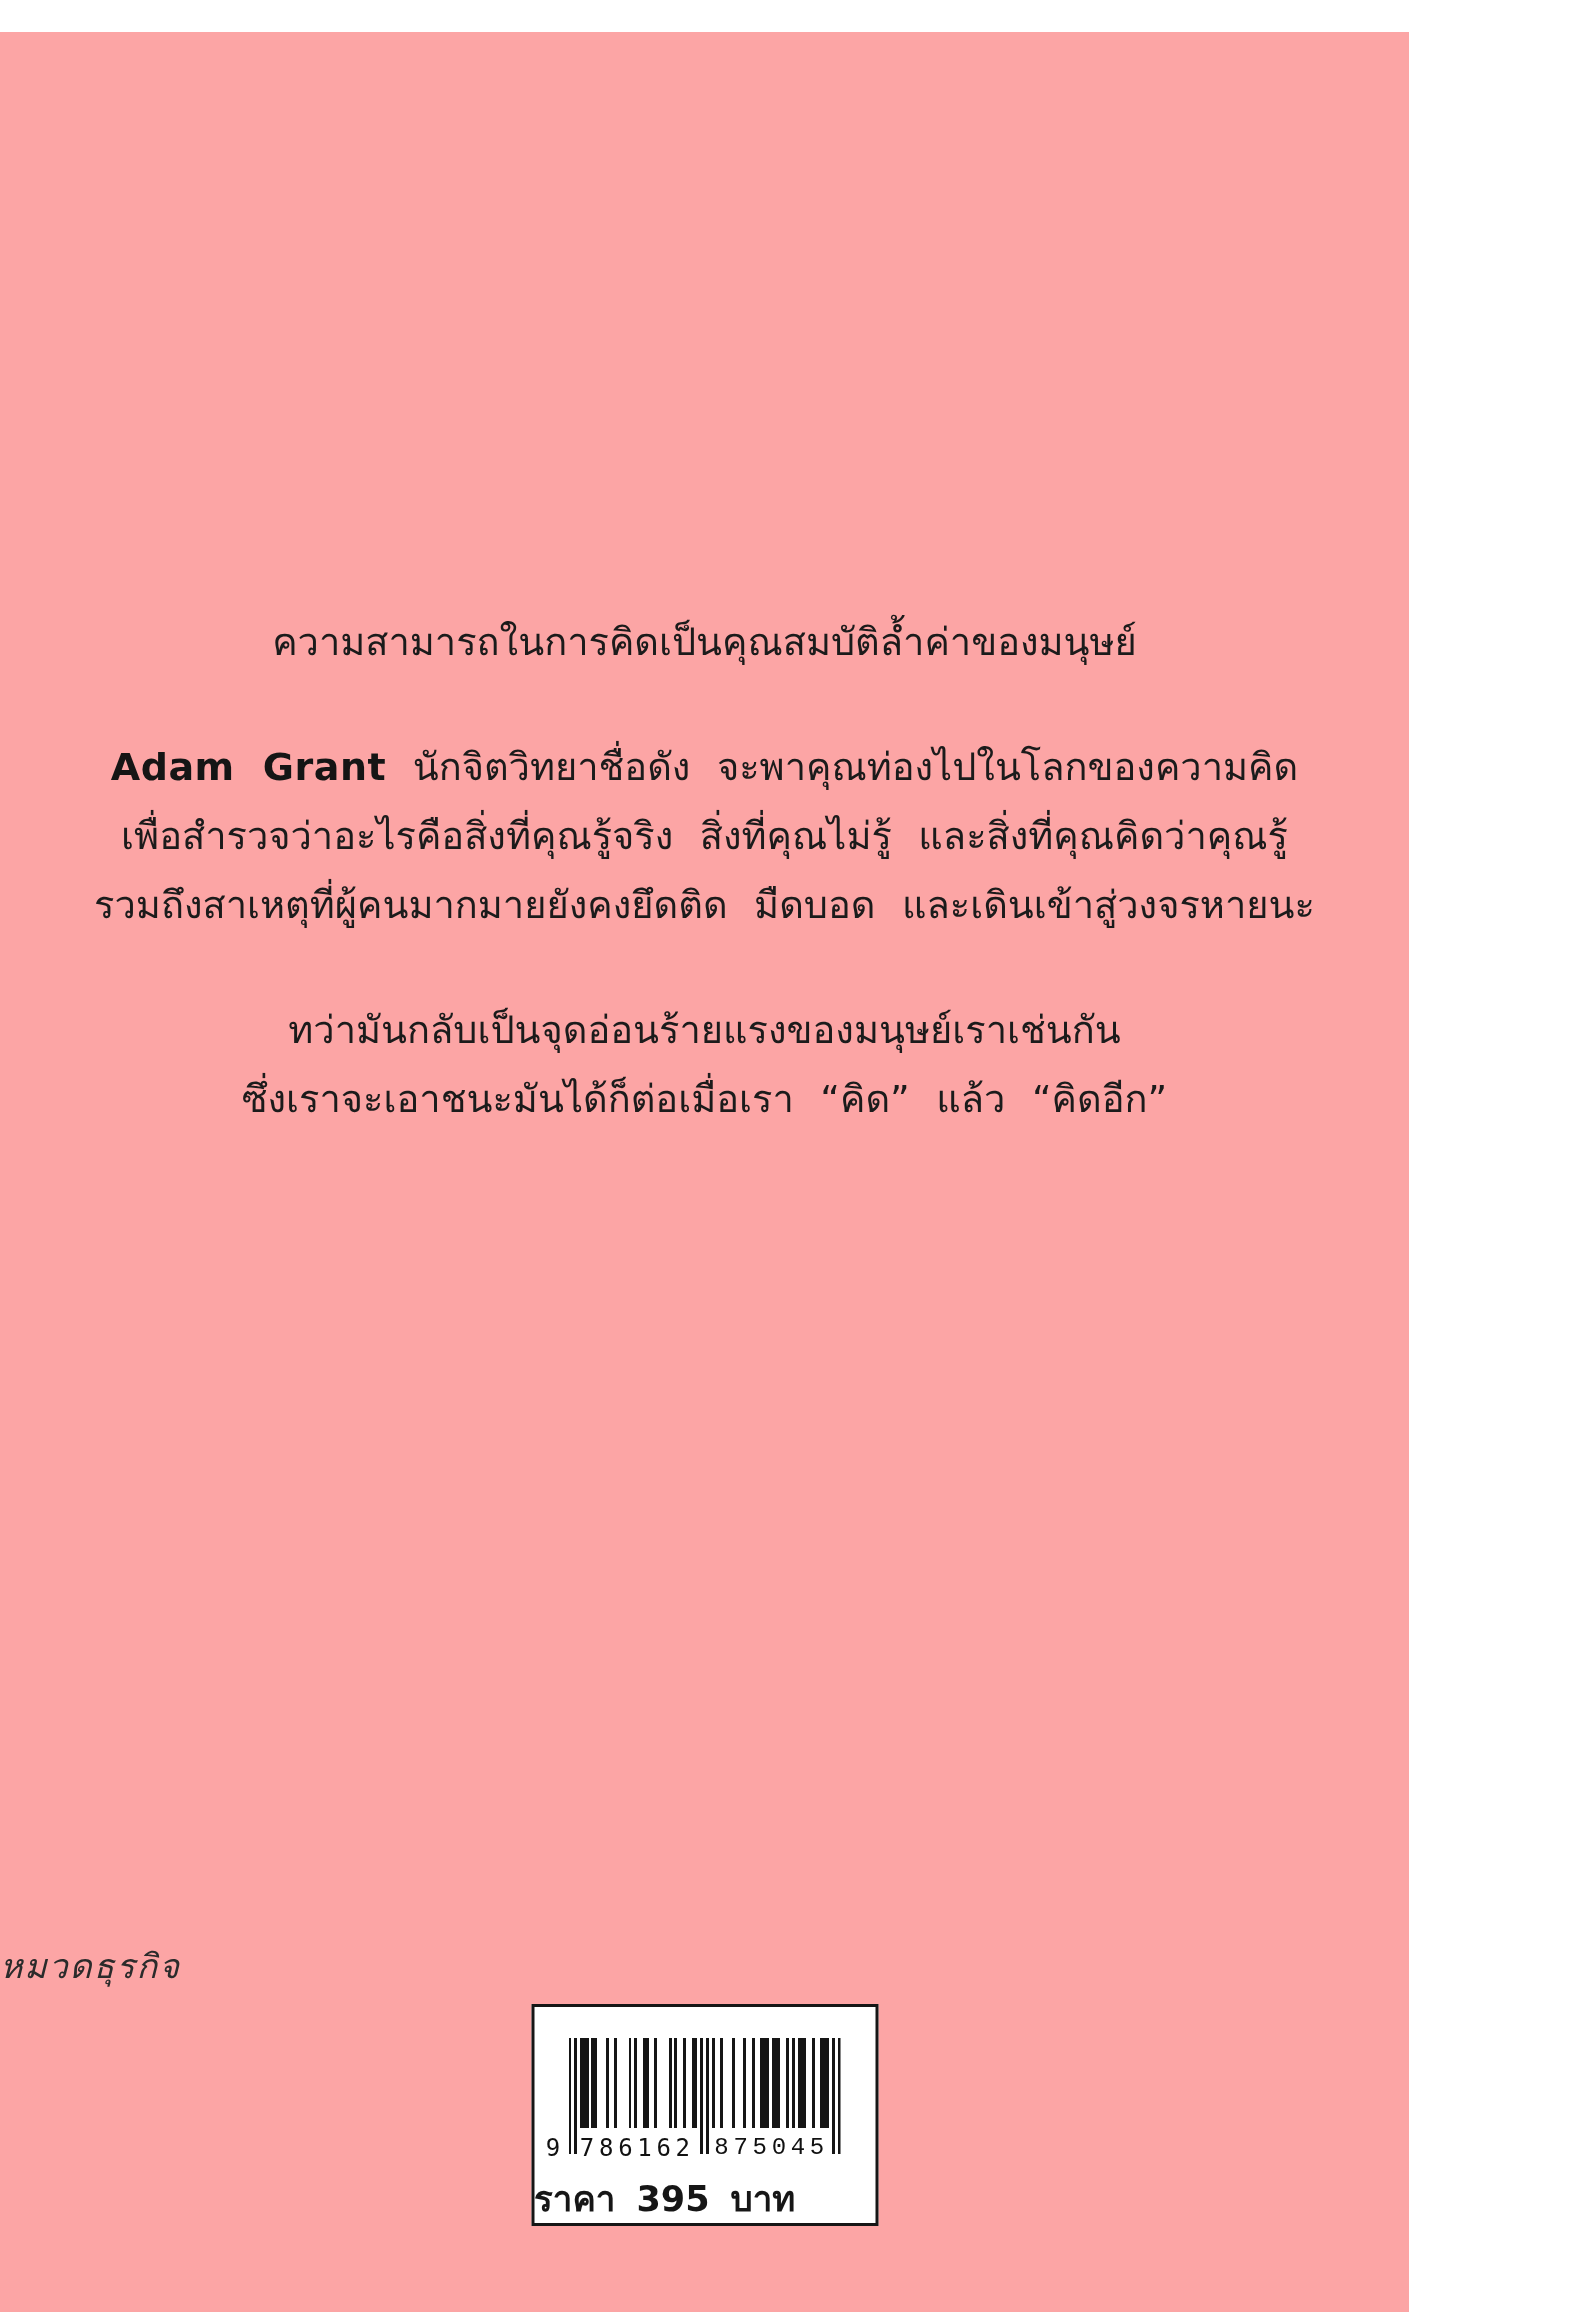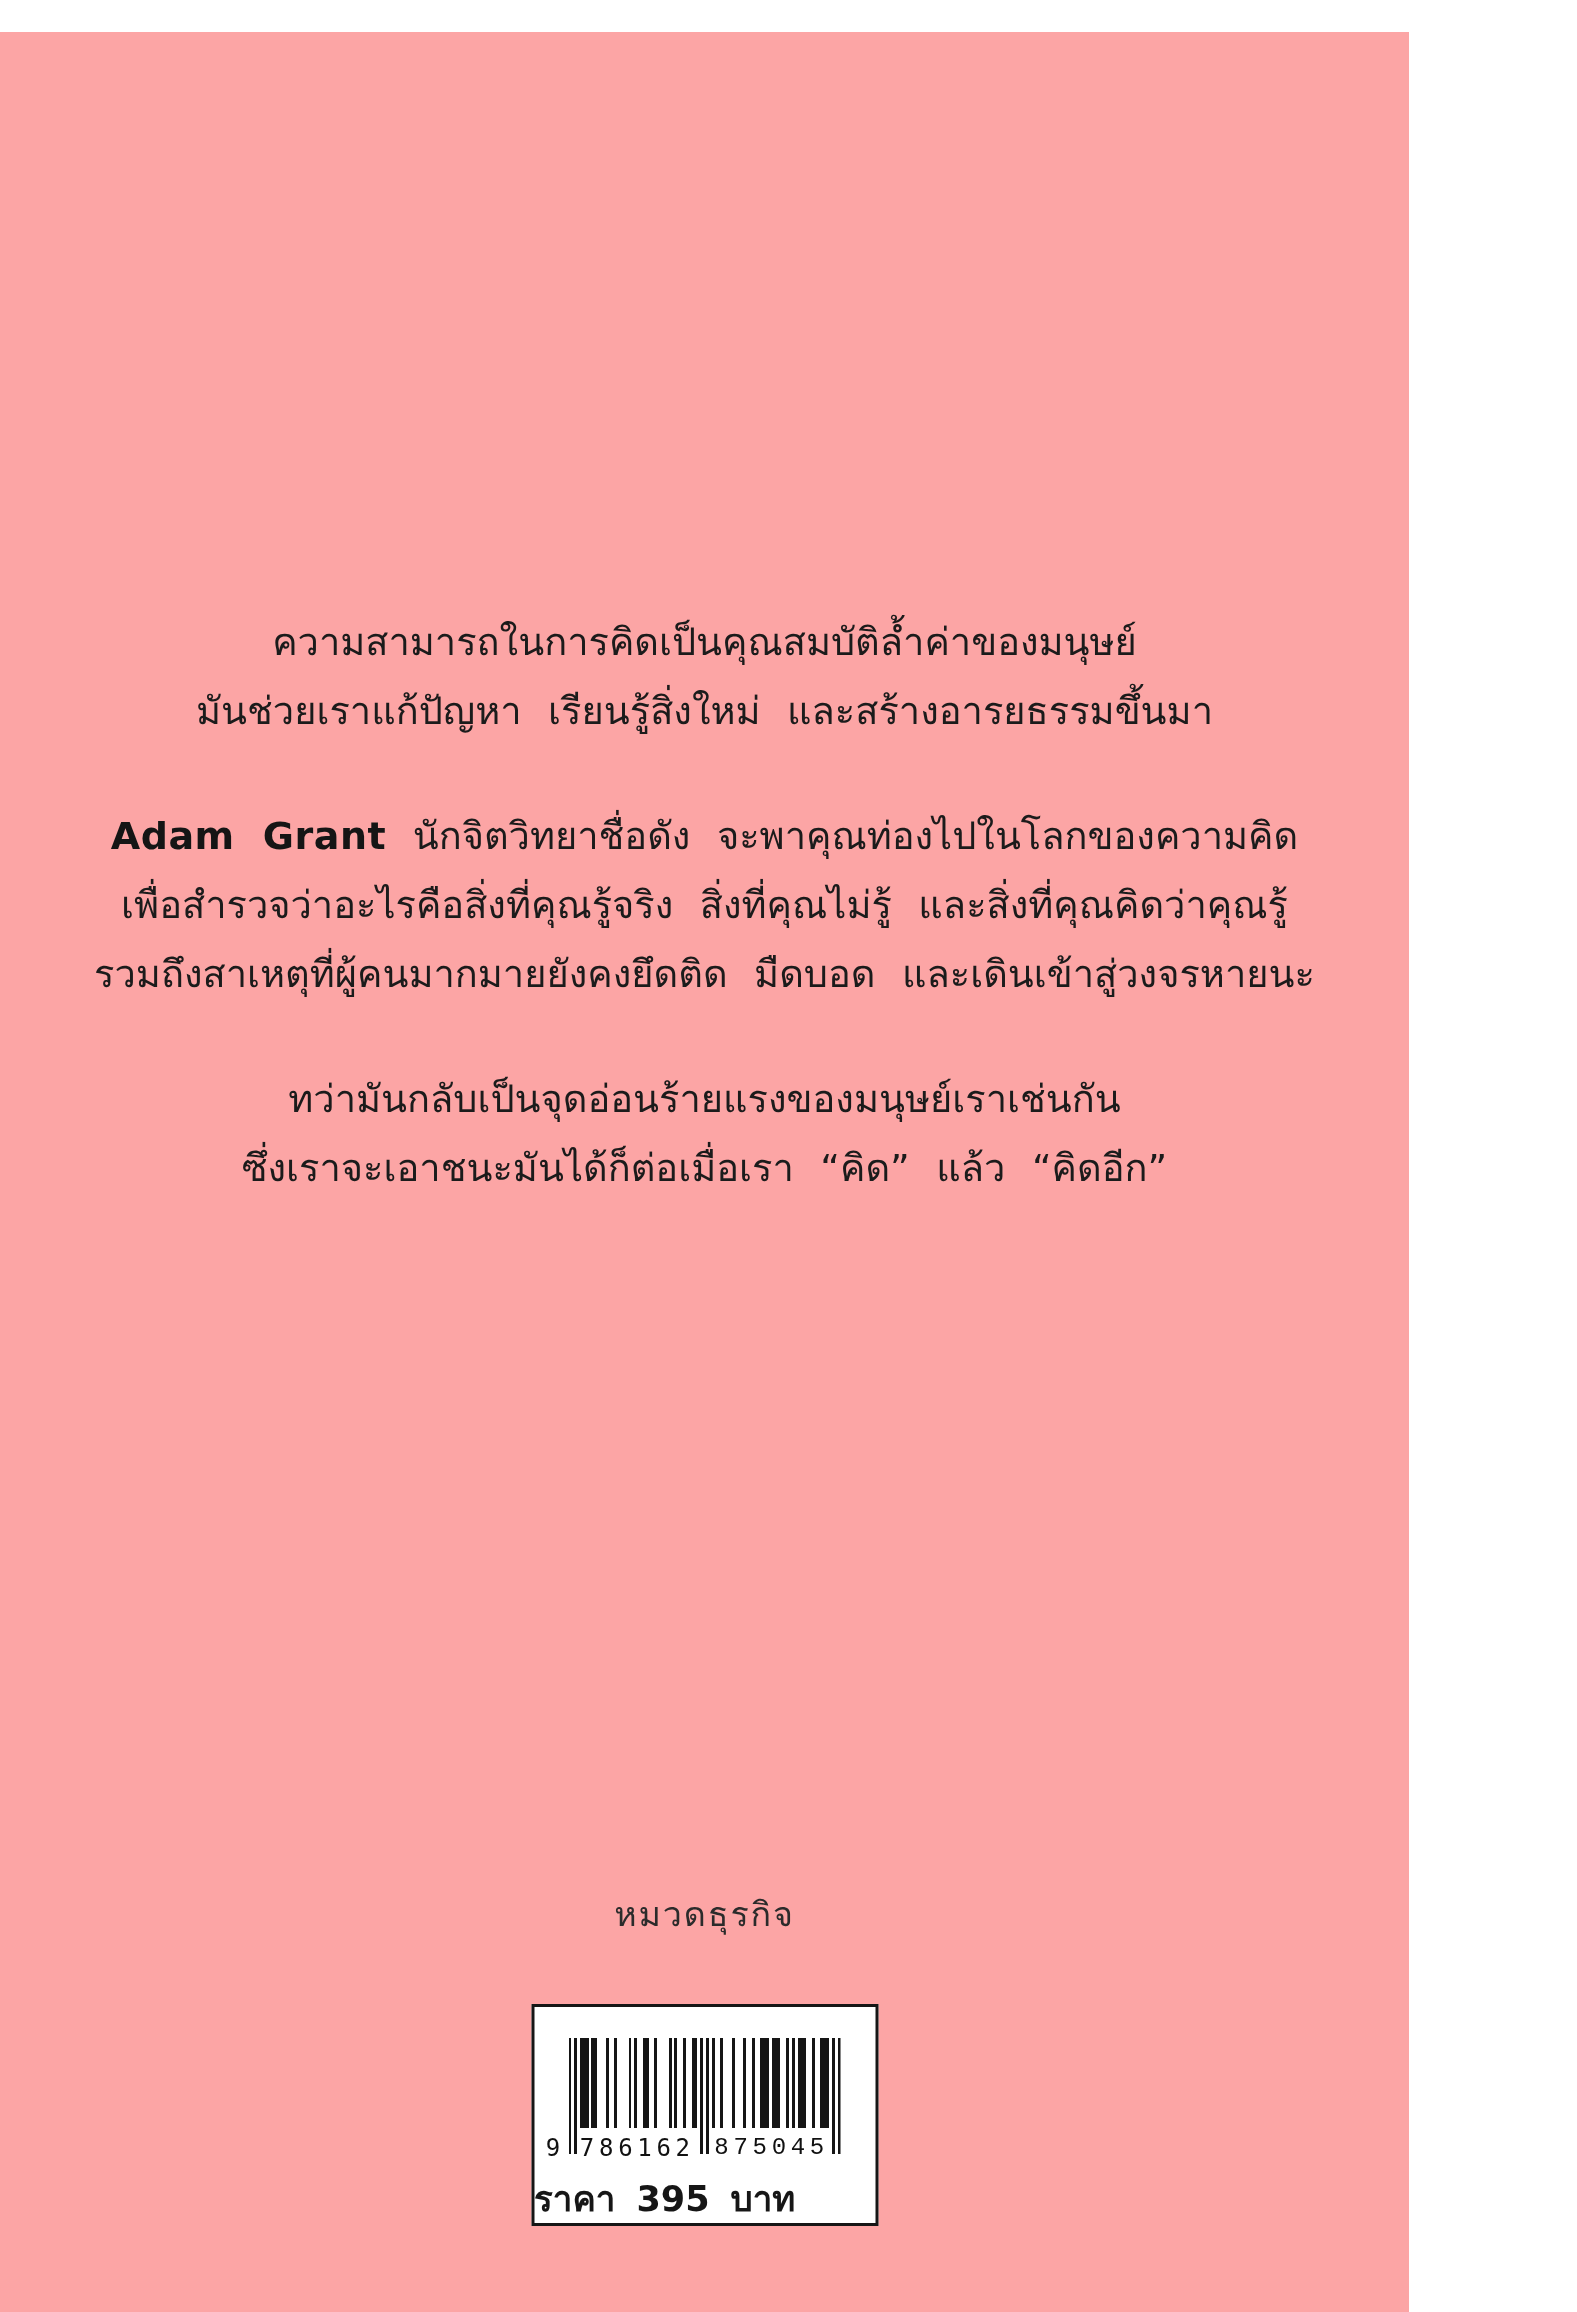--- a/index.html
+++ b/index.html
@@ -34,28 +34,28 @@
   .ln { display: block; }
   .author {
     font-weight: bold;
     letter-spacing: 0.5px;
     color: #151515;
   }
 
   
   .category {
     position: absolute;
-    top: 1855px;
+    top: 1907px;
     left: 0;
     width: 100%;
-    text-align: center;
     font-size: 34px;
     font-weight: normal;
     letter-spacing: 1.9px;
     color: #2b2b2b;
+    font-style: italic;
   }
   .barcode-box {
     position: absolute;
     top: 1972px;
     left: 50%;
     transform: translateX(-50%);
     width: 347px;
     height: 222px;
     box-sizing: border-box;
     border: 3.7px solid #161616;
@@ -101,21 +101,20 @@
   }
 </style>
 </head>
 <body>
 
 <div class="page">
 
   <main class="blurb">
     <p>
       <span class="ln">ความสามารถในการคิดเป็นคุณสมบัติล้ำค่าของมนุษย์</span>
-      <span class="ln">มันช่วยเราแก้ปัญหา เรียนรู้สิ่งใหม่ และสร้างอารยธรรมขึ้นมา</span>
     </p>
     <p>
       <span class="ln"><strong class="author">Adam Grant</strong><span> นักจิตวิทยาชื่อดัง จะพาคุณท่องไปในโลกของความคิด</span></span>
       <span class="ln">เพื่อสำรวจว่าอะไรคือสิ่งที่คุณรู้จริง สิ่งที่คุณไม่รู้ และสิ่งที่คุณคิดว่าคุณรู้</span>
       <span class="ln">รวมถึงสาเหตุที่ผู้คนมากมายยังคงยึดติด มืดบอด และเดินเข้าสู่วงจรหายนะ</span>
     </p>
     <p>
       <span class="ln">ทว่ามันกลับเป็นจุดอ่อนร้ายแรงของมนุษย์เราเช่นกัน</span>
       <span class="ln">ซึ่งเราจะเอาชนะมันได้ก็ต่อเมื่อเรา “คิด” แล้ว “คิดอีก”</span>
     </p>

